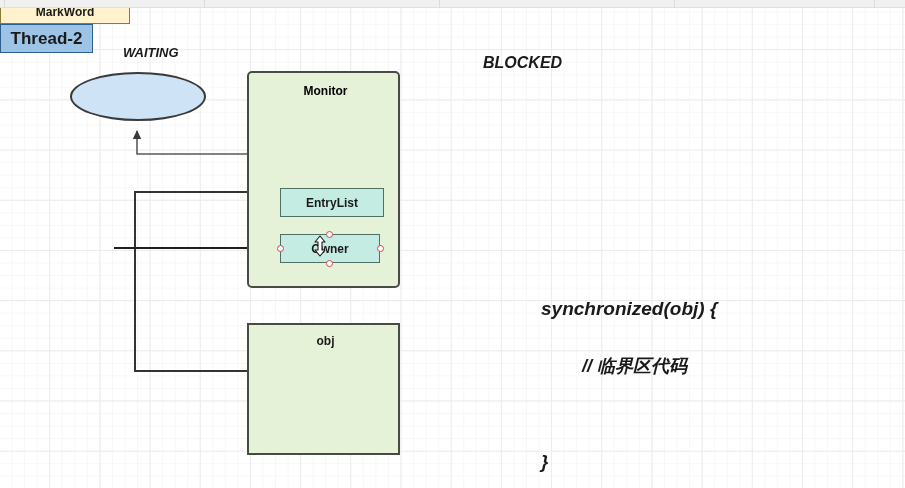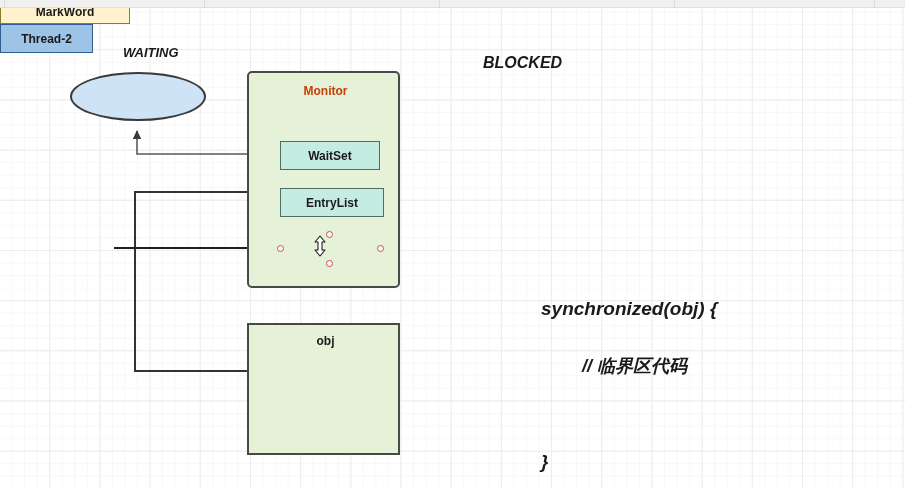--- a/index.html
+++ b/index.html
@@ -56,21 +56,21 @@
   }
 
   #monitor-box {
     left: 247px; top: 71px; width: 153px; height: 217px;
     background: #e6f2d8;
     border: 2px solid #4a4a45;
     border-radius: 5px;
   }
   #monitor-title {
     position: absolute; left: 0; top: 11px; width: 153px;
-    text-align: center; font-weight: bold; font-size: 12px; color: #c2410c;
+    text-align: center; font-weight: bold; font-size: 12px; color: #000000;
   }
 
   .inner-box {
     position: absolute;
     background: #c5ece2;
     border: 1px solid #4f6f64;
     display: flex; align-items: center; justify-content: center;
     font-weight: bold; font-size: 12px; color: #1a1a1a;
   }
   #waitset-box  { left: 280px; top: 141px; width: 100px; height: 29px; }
@@ -101,21 +101,21 @@
     border: 1px solid #8a7b33;
     display: flex; align-items: center; justify-content: center;
     font-weight: bold; font-size: 12px; color: #1a1a1a;
   }
 
   #thread2-box {
     left: 21px; top: 233px; width: 93px; height: 29px;
     background: #9dc3e6;
     border: 1.5px solid #2e5e8e;
     display: flex; align-items: center; justify-content: center;
-    font-weight: bold; font-size: 12px; color: #1a1a1a;
+    font-weight: bold; font-size: 17px; color: #1a1a1a;
   }
 
   #waiting-label { left: 111px; top: 45px; font-size: 13px; margin-left: 12px; }
   #blocked-label { left: 483px; top: 54px; font-size: 16px; }
 
   .code-line {
     position: absolute;
     font-style: italic; font-weight: bold;
     color: #1a1a1a; white-space: nowrap; margin-top: 19px;
   }
@@ -158,28 +158,28 @@
   <div class="label-italic" id="waiting-label">WAITING</div>
 
   <div class="label-italic" id="blocked-label">BLOCKED</div>
 
   <div class="node" id="waiting-ellipse"></div>
 
   <div class="node" id="monitor-box">
     <div id="monitor-title">Monitor</div>
   </div>
 
-  <div class="inner-box" id="waitset-box">
-    <span>WaitSet</span>
-  </div>
 
   <div class="inner-box" id="entrylist-box">
     <span>EntryList</span>
   </div>
 
+  <div class="inner-box" id="owner-box">
+    <span>Owner</span>
+  </div>
 
   <div class="handle" style="left:326px; top:230.5px;"></div>
   <div class="handle" style="left:326px; top:259.5px;"></div>
   <div class="handle" style="left:276.5px; top:245px;"></div>
   <div class="handle" style="left:376.5px; top:245px;"></div>
 
   <svg id="move-cursor" viewBox="0 0 16 22" width="16" height="22">
     <path d="M3 7 L8 1 L13 7 L10 7 L10 15 L13 15 L8 21 L3 15 L6 15 L6 7 Z" fill="#ffffff" stroke="#1a1a1a" stroke-width="1.1" stroke-linejoin="round"></path>
   </svg>
 

